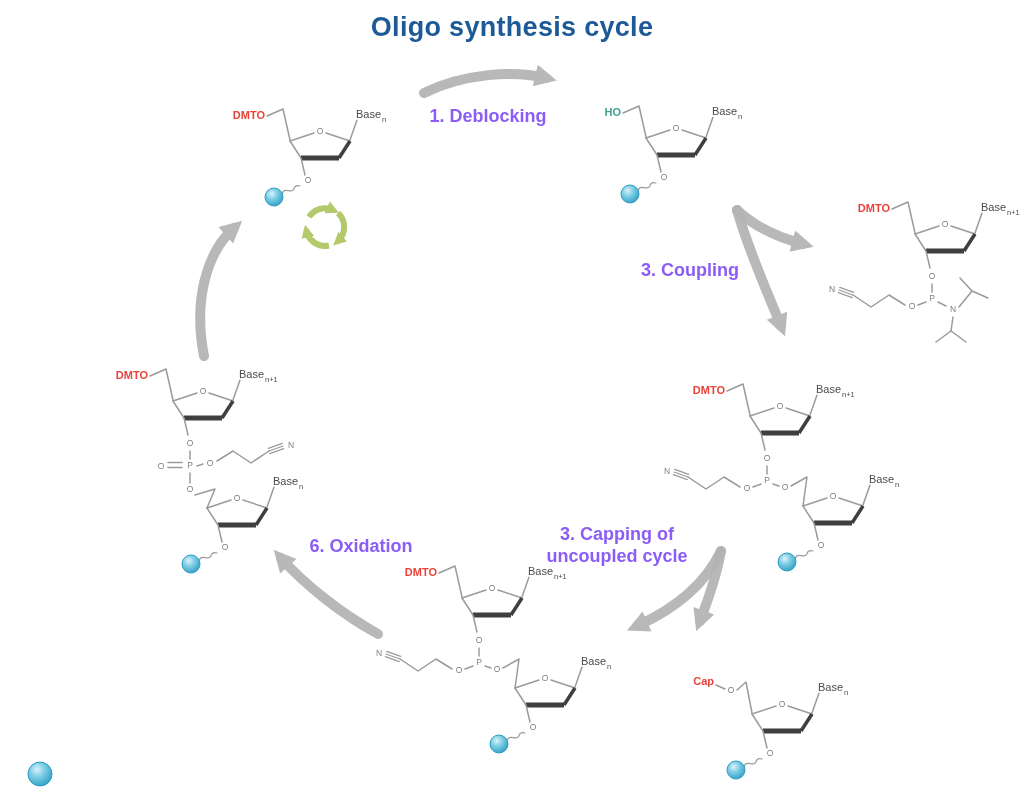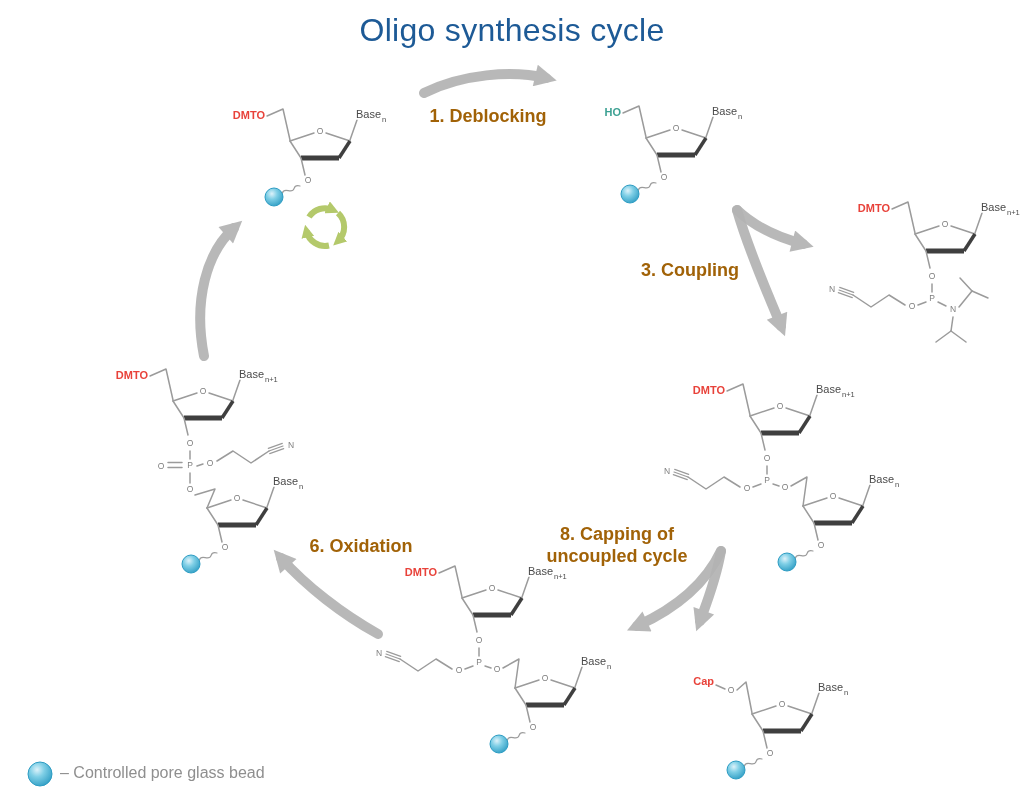--- a/index.html
+++ b/index.html
@@ -1,21 +1,21 @@
 <!DOCTYPE html>
 <html><head>
 <meta charset="utf-8">
 <style>
   html,body{margin:0;padding:0;background:#fff;}
   #canvas{position:relative;width:1024px;height:807px;background:#fff;overflow:hidden;
           font-family:"Liberation Sans",sans-serif;}
   .abs{position:absolute;}
-  .title{top:12px;left:512px;transform:translateX(-50%);font-size:32px;font-weight:400;
+  .title{top:12px;left:512px;transform:translateX(-50%);font-size:27px;font-weight:700;
          color:#1d5a96;letter-spacing:.3px;white-space:nowrap;}
-  .step{color:#a16207;font-size:18px;font-weight:700;white-space:nowrap;transform:translateX(-50%);
+  .step{color:#8b5cf6;font-size:18px;font-weight:700;white-space:nowrap;transform:translateX(-50%);
         text-align:center;line-height:1.2;}
   .legend-text{color:#8f8f8f;font-size:16px;white-space:nowrap;}
   svg{position:absolute;top:0;left:0;}
   svg text{font-family:"Liberation Sans",sans-serif;paint-order:stroke;stroke:#ffffff;stroke-width:3px;}
   .bond{stroke:#9b9b9b;stroke-width:1.5;fill:none;stroke-linecap:round;stroke-linejoin:round;}
   .thin{stroke-width:1.2;}
   .bold1{stroke:#3f3f3f;stroke-width:5;}
   .bold2{stroke:#3f3f3f;stroke-width:3.5;}
   .atom{font-size:8.5px;fill:#7f7f7f;text-anchor:middle;}
   .base{font-size:11px;fill:#4a4a4a;}
@@ -249,22 +249,21 @@
   <circle class="beadc" cx="40" cy="774" r="12"></circle>
 </svg>
 
 <div class="abs title">Oligo synthesis cycle</div>
 
 <div class="abs step" style="left:488px;top:106px;">1. Deblocking</div>
 
 <div class="abs step" style="left:690px;top:260px;">3. Coupling</div>
 
 <div class="abs step" style="left:617px;top:524px;">
-  <div>8. Capping of</div>
+  <div>3. Capping of</div>
   <div>uncoupled cycle</div>
 </div>
 
 <div class="abs step" style="left:361px;top:536px;">6. Oxidation</div>
 
 
-<div class="abs legend-text" style="left:60px;top:764px;">– Controlled pore glass bead</div>
 
 </div>
 
 </body></html>

